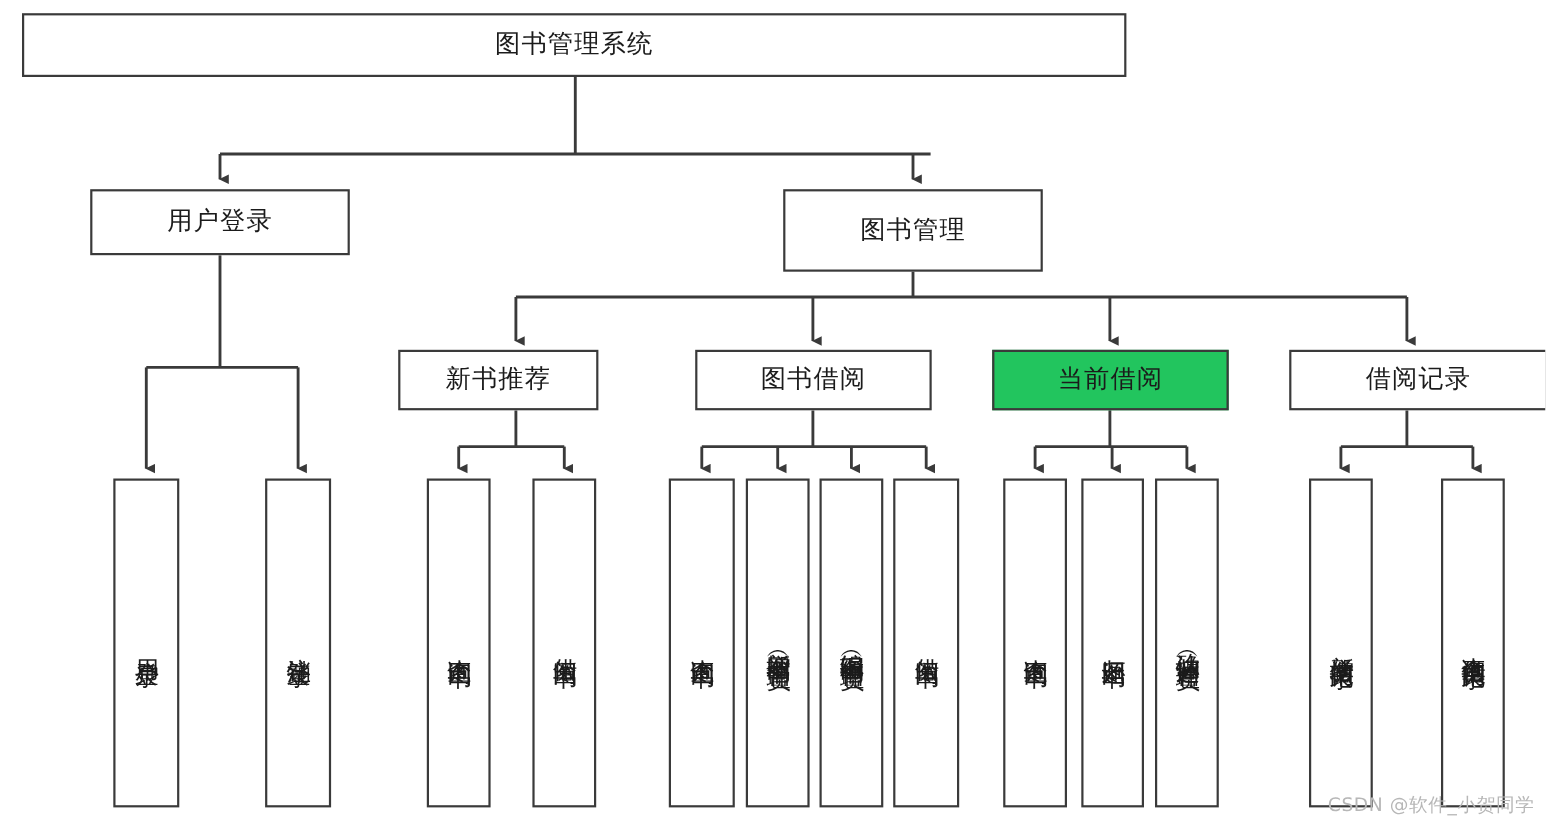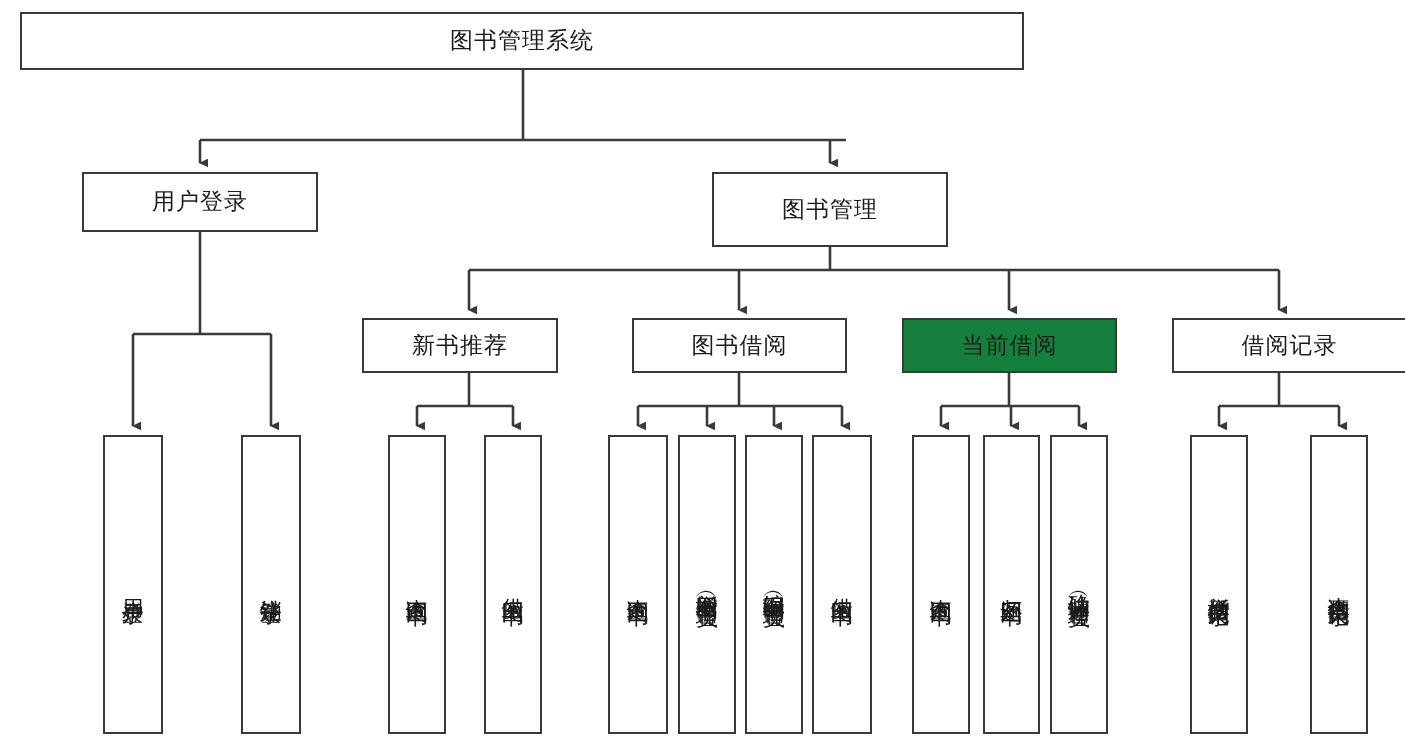--- a/index.html
+++ b/index.html
@@ -127,27 +127,27 @@
     <span>图书管理系统</span>
   </div>
 
   <div class="node h-node" id="node-l2-0" style="left: 82px; top: 172px; width: 236px; height: 60px; border-color: rgb(58, 58, 58); background: rgb(255, 255, 255); color: rgb(27, 27, 27);">
     <span>用户登录</span>
   </div>
   <div class="node h-node" id="node-l2-1" style="left: 712px; top: 172px; width: 236px; height: 75px; border-color: rgb(58, 58, 58); background: rgb(255, 255, 255); color: rgb(27, 27, 27);">
     <span>图书管理</span>
   </div>
 
-  <div class="node h-node" id="node-l3-0" style="left: 362px; top: 318px; width: 196px; height: 55px; border-color: rgb(58, 58, 58); background: rgb(255, 255, 255); color: rgb(27, 27, 27);">
+  <div class="node h-node" id="node-l3-0" style="left: 362px; top: 318px; width: 182px; height: 55px; border-color: rgb(58, 58, 58); background: rgb(255, 255, 255); color: rgb(27, 27, 27);">
     <span>新书推荐</span>
   </div>
   <div class="node h-node" id="node-l3-1" style="left: 632px; top: 318px; width: 215px; height: 55px; border-color: rgb(58, 58, 58); background: rgb(255, 255, 255); color: rgb(27, 27, 27);">
     <span>图书借阅</span>
   </div>
-  <div class="node h-node" id="node-l3-2" style="left: 902px; top: 318px; width: 215px; height: 55px; border-color: rgb(58, 58, 58); background: #15803d; color: rgb(27, 27, 27);">
+  <div class="node h-node" id="node-l3-2" style="left: 902px; top: 318px; width: 215px; height: 55px; border-color: rgb(58, 58, 58); background: #22c55e; color: rgb(27, 27, 27);">
     <span>当前借阅</span>
   </div>
   <div class="node h-node" id="node-l3-3" style="left: 1172px; top: 318px; width: 235px; height: 55px; border-color: rgb(58, 58, 58); background: rgb(255, 255, 255); color: rgb(27, 27, 27);">
     <span>借阅记录</span>
   </div>
 
   <div class="node v-node" id="node-leaf-0" style="left: 103px; top: 435px; width: 60px; height: 299px; border-color: rgb(58, 58, 58); background: rgb(255, 255, 255); color: rgb(27, 27, 27);">
     <span class="v-label">用户登录</span>
   </div>
   <div class="node v-node" id="node-leaf-1" style="left: 241px; top: 435px; width: 60px; height: 299px; border-color: rgb(58, 58, 58); background: rgb(255, 255, 255); color: rgb(27, 27, 27);">
@@ -180,13 +180,14 @@
   <div class="node v-node" id="node-leaf-10" style="left: 1050px; top: 435px; width: 58px; height: 299px; border-color: rgb(58, 58, 58); background: rgb(255, 255, 255); color: rgb(27, 27, 27);">
     <span class="v-label">确认归还（管理员）</span>
   </div>
   <div class="node v-node" id="node-leaf-11" style="left: 1190px; top: 435px; width: 58px; height: 299px; border-color: rgb(58, 58, 58); background: rgb(255, 255, 255); color: rgb(27, 27, 27);">
     <span class="v-label">新增借阅记录</span>
   </div>
   <div class="node v-node" id="node-leaf-12" style="left: 1310px; top: 435px; width: 58px; height: 299px; border-color: rgb(58, 58, 58); background: rgb(255, 255, 255); color: rgb(27, 27, 27);">
     <span class="v-label">查询借阅记录</span>
   </div>
 
+  <div id="watermark" style="color: rgb(183, 183, 183);">CSDN @软件_小贺同学</div>
 </div>
 
 </body></html>

